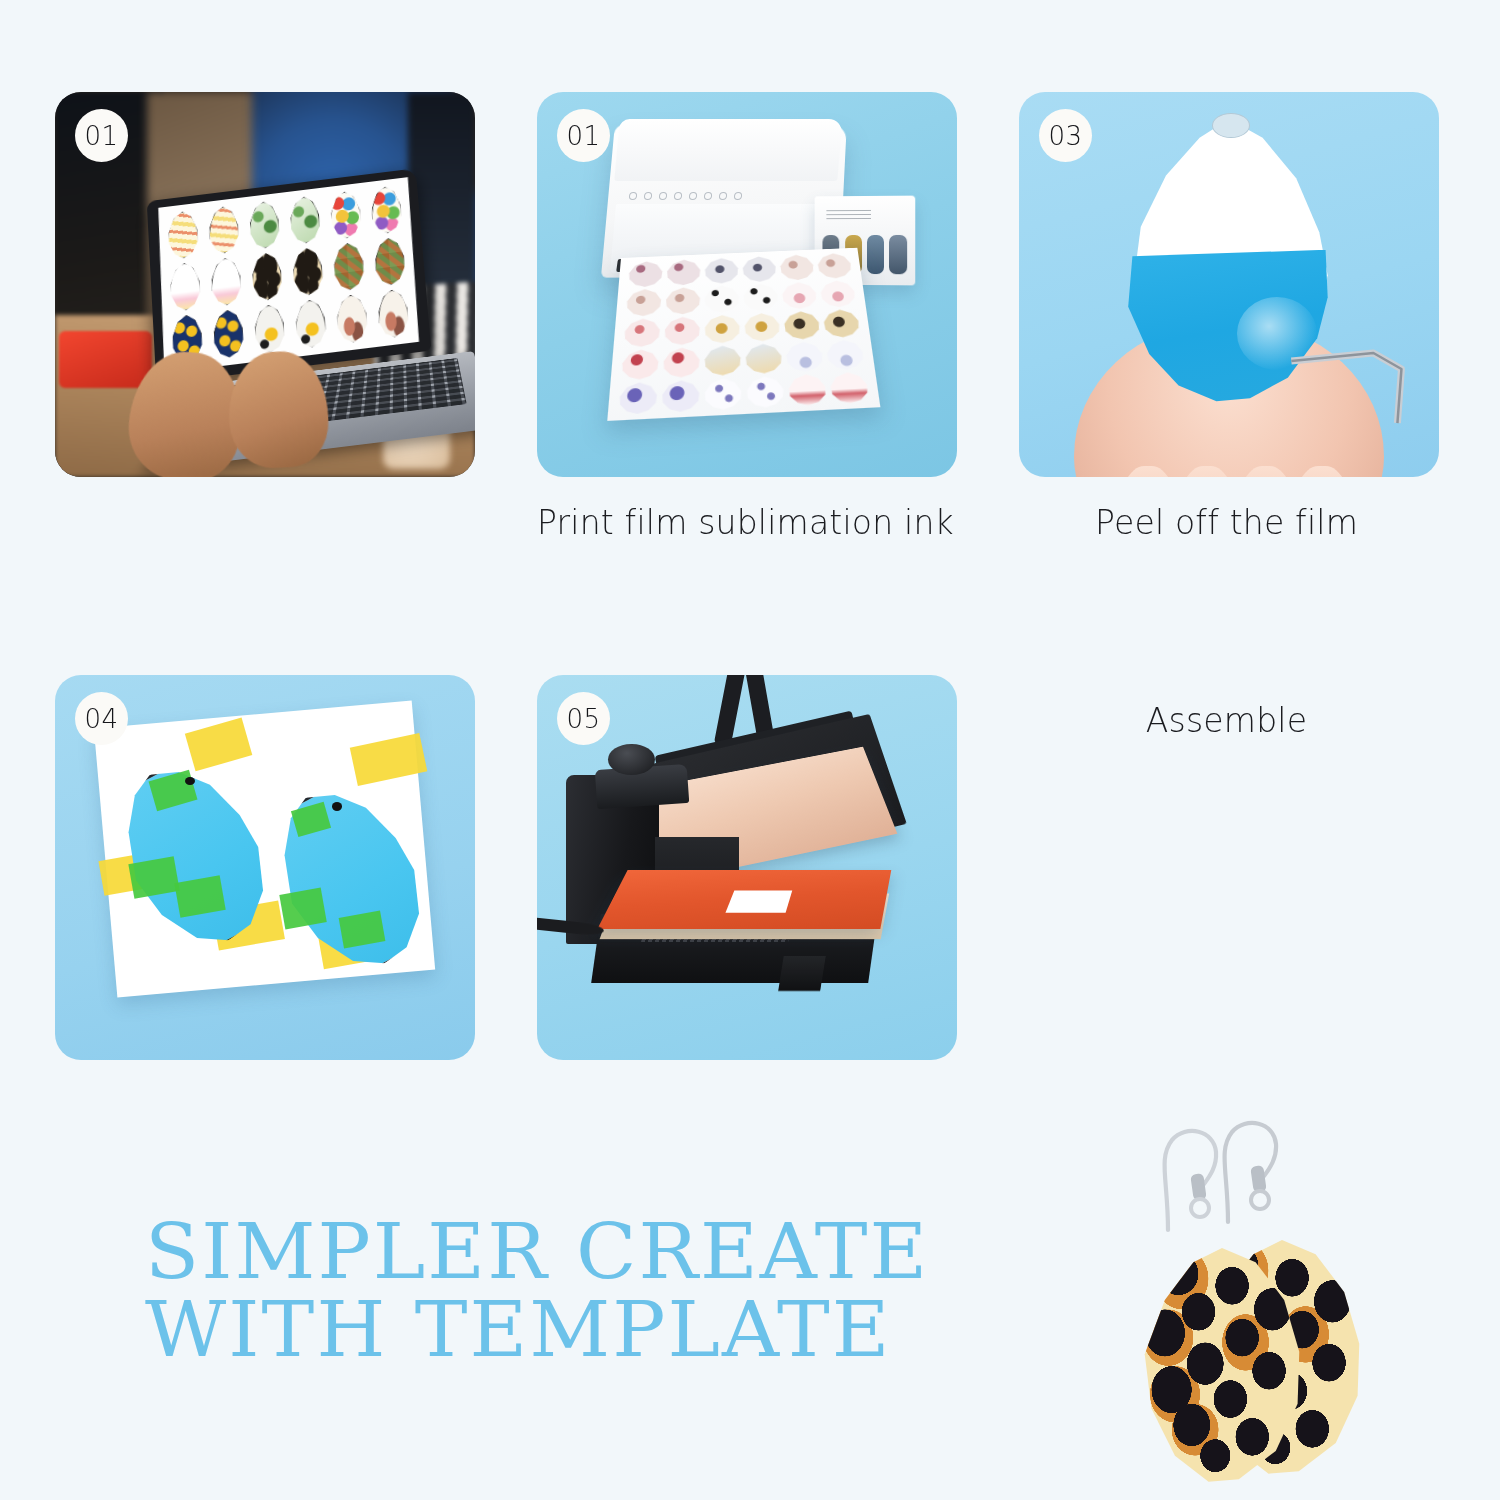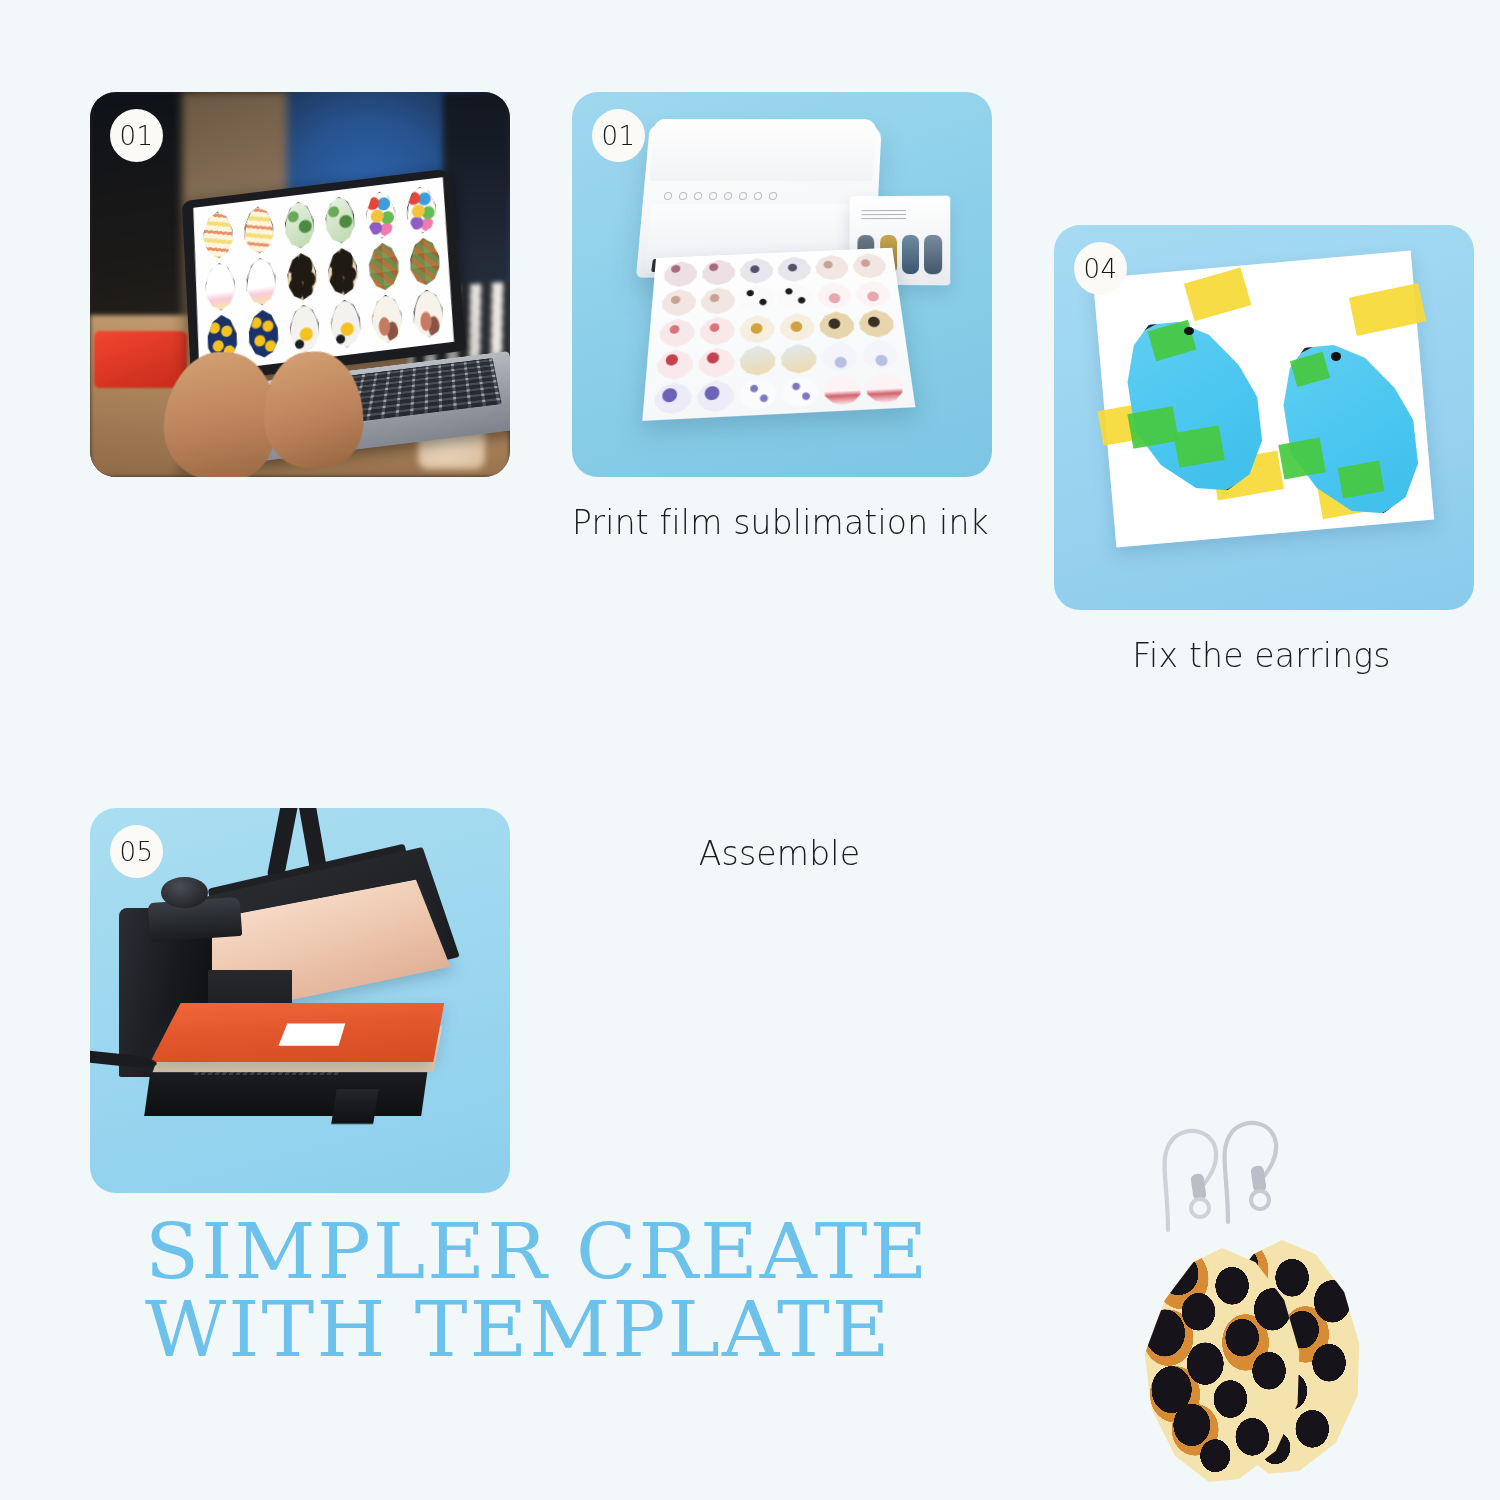--- a/index.html
+++ b/index.html
@@ -21,21 +21,21 @@
     position: absolute;
     left: 55px;
     top: 92px;
     width: 1405px;
     display: grid;
     grid-template-columns: 420px 420px 420px;
     column-gap: 62px;
     row-gap: 0;
   }
 
-  .step-cell { width: 415px; margin-left: 35px; }
+  .step-cell { width: 415px; }
   .step-cell.row2 { margin-top: 133px; }
 
   .card {
     position: relative;
     width: 420px;
     height: 385px;
     border-radius: 26px;
     overflow: hidden;
   }
 
@@ -588,20 +588,41 @@
           <div class="pp pp-m"></div>
             <div class="pp pp-n"></div>
             <div class="pp pp-n"></div>
         </div>
       </div>
       <div class="badge">01</div>
     </div>
     <div class="caption">Print film sublimation ink</div>
   </div>
 
+  <div class="step-cell">
+    <div class="card">
+      <div class="scene-peel">
+        <div class="pl-hand">
+          <div class="pl-finger pl-f1"></div>
+          <div class="pl-finger pl-f2"></div>
+          <div class="pl-finger pl-f3"></div>
+          <div class="pl-finger pl-f4"></div>
+        </div>
+        <div class="pl-drop"></div>
+        <div class="pl-drop-hole"></div>
+        <div class="pl-film"></div>
+        <svg class="pl-tool" viewBox="0 0 140 100">
+          <path d="M2 30 L84 22 L112 38 L108 92" fill="none" stroke="#c9ced4" stroke-width="7" stroke-linejoin="round"></path>
+          <path d="M2 30 L84 22 L112 38 L108 92" fill="none" stroke="#8d949c" stroke-width="2.5" stroke-linejoin="round"></path>
+        </svg>
+      </div>
+      <div class="badge">03</div>
+    </div>
+    <div class="caption">Peel off the film</div>
+  </div>
 
   <div class="step-cell row2">
     <div class="card">
       <div class="scene-fix">
         <div class="fx-paper"></div>
         <div class="tape t1"></div>
         <div class="tape t2"></div>
         <div class="tape t3"></div>
         <div class="tape t4"></div>
         <div class="tape t5"></div>
@@ -611,21 +632,20 @@
           <div class="fx-green g2"></div>
         <div class="fx-green g3"></div>
           <div class="fx-green g4"></div>
         <div class="fx-green g5"></div>
           <div class="fx-green g6"></div>
         <div class="fx-hole h1"></div>
           <div class="fx-hole h2"></div>
       </div>
       <div class="badge">04</div>
     </div>
-    <div class="caption">Fix the earrings</div>
   </div>
 
   <div class="step-cell row2">
     <div class="card">
       <div class="scene-press">
         <div class="hp-handle"></div>
         <div class="hp-handle2"></div>
         <div class="hp-arm"></div>
         <div class="hp-upper"></div>
         <div class="hp-platen"></div>

